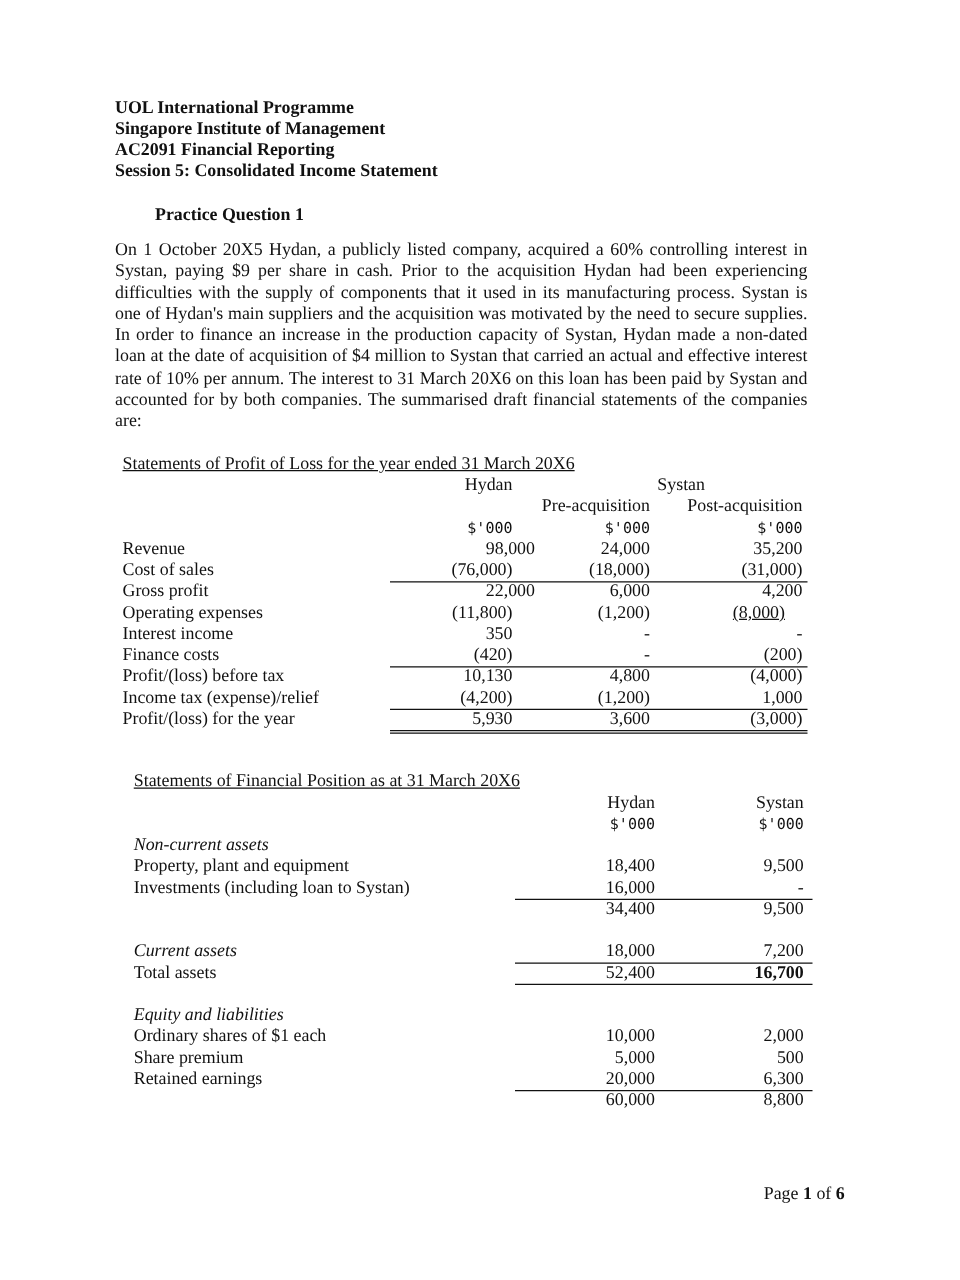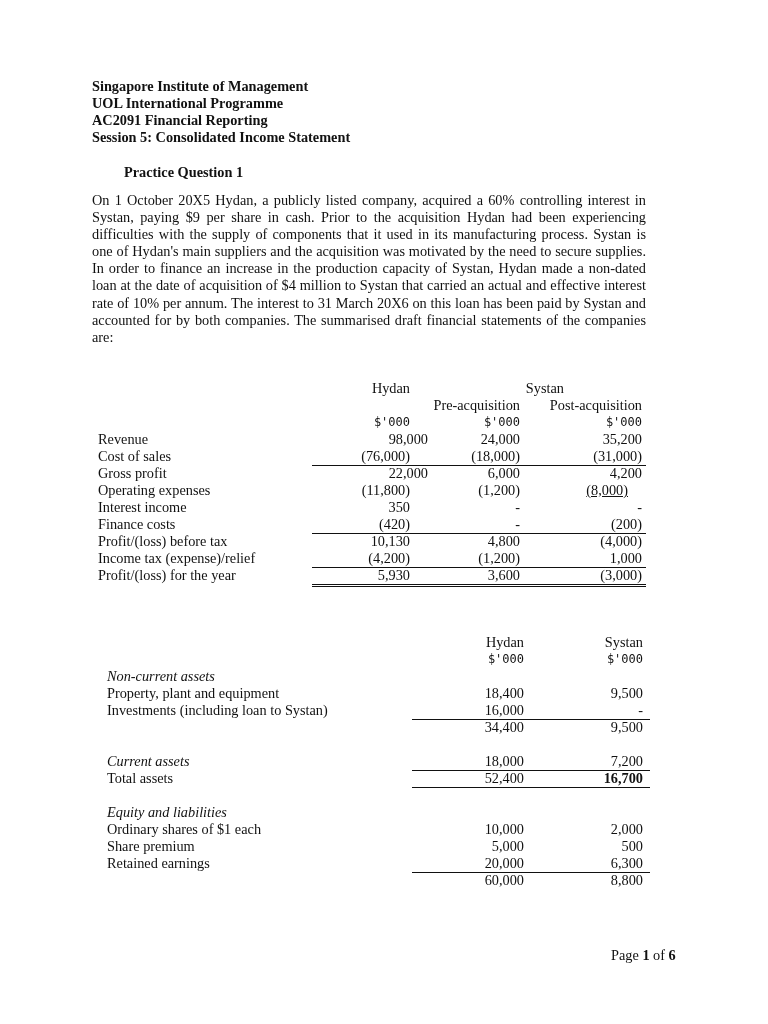--- a/index.html
+++ b/index.html
@@ -19,31 +19,32 @@
   .ital { font-style: italic; }
   .pl { left: 98px; top: 363px; width: 560px; height: 230px; }
   .fp { left: 107px; top: 617px; width: 550px; height: 280px; }
   .footer { left: 611px; top: 947px; white-space: nowrap; }
   .footer b { font-weight: bold; }
 </style>
 </head>
 <body>
 
 <div class="abs header">
+  <div>UOL International Programme</div>
   <div>Singapore Institute of Management</div>
-  <div>UOL International Programme</div>
   <div>AC2091 Financial Reporting</div>
   <div>Session 5: Consolidated Income Statement</div>
 </div>
 
 <div class="abs pq">Practice Question 1</div>
 
 <div class="abs intro">On 1 October 20X5 Hydan, a publicly listed company, acquired a 60% controlling interest in Systan, paying $9 per share in cash. Prior to the acquisition Hydan had been experiencing difficulties with the supply of components that it used in its manufacturing process. Systan is one of Hydan's main suppliers and the acquisition was motivated by the need to secure supplies. In order to finance an increase in the production capacity of Systan, Hydan made a non-dated loan at the date of acquisition of $4 million to Systan that carried an actual and effective interest rate of 10% per annum. The interest to 31 March 20X6 on this loan has been paid by Systan and accounted for by both companies. The summarised draft financial statements of the companies are:</div>
 
 <div class="abs pl">
+  <div class="row stmt-title" style="top:0;">Statements of Profit of Loss for the year ended 31 March 20X6</div>
 
   <div class="row" style="top:17px; width:560px;">
     <span class="num" style="right:248px;">Hydan</span>
     <span class="num" style="right:94px;">Systan</span>
   </div>
   <div class="row" style="top:34px; width:560px;">
     <span class="num" style="right:138px;">Pre-acquisition</span>
     <span class="num" style="right:16px;">Post-acquisition</span>
   </div>
   <div class="row" style="top:51px; width:560px;">
@@ -107,20 +108,21 @@
     <span class="lbl">Profit/(loss) for the year</span>
     <span class="num" style="right:248px;">5,930</span>
     <span class="num" style="right:138px;">3,600</span>
     <span class="num" style="right:16px;">(3,000)</span>
   </div>
   <div class="rule" style="top:221px; left:214px; width:334px;"></div>
   <div class="rule" style="top:223px; left:214px; width:334px;"></div>
 </div>
 
 <div class="abs fp">
+  <div class="row stmt-title" style="top:0;">Statements of Financial Position as at 31 March 20X6</div>
 
   <div class="row" style="top:17px; width:550px;">
     <span class="num" style="right:133px;">Hydan</span>
     <span class="num" style="right:14px;">Systan</span>
   </div>
   <div class="row" style="top:34px; width:550px;">
     <span class="num mono" style="right:133px;">$'000</span>
     <span class="num mono" style="right:14px;">$'000</span>
   </div>
 

